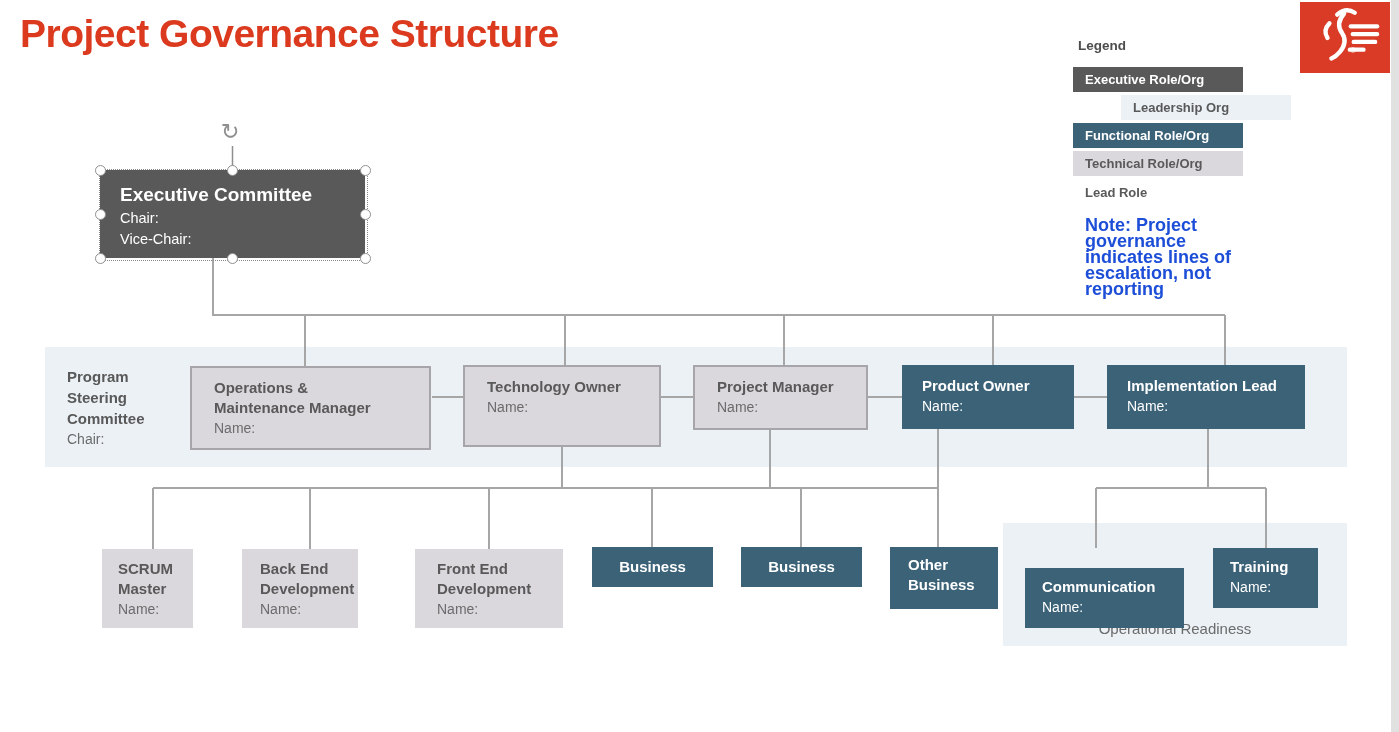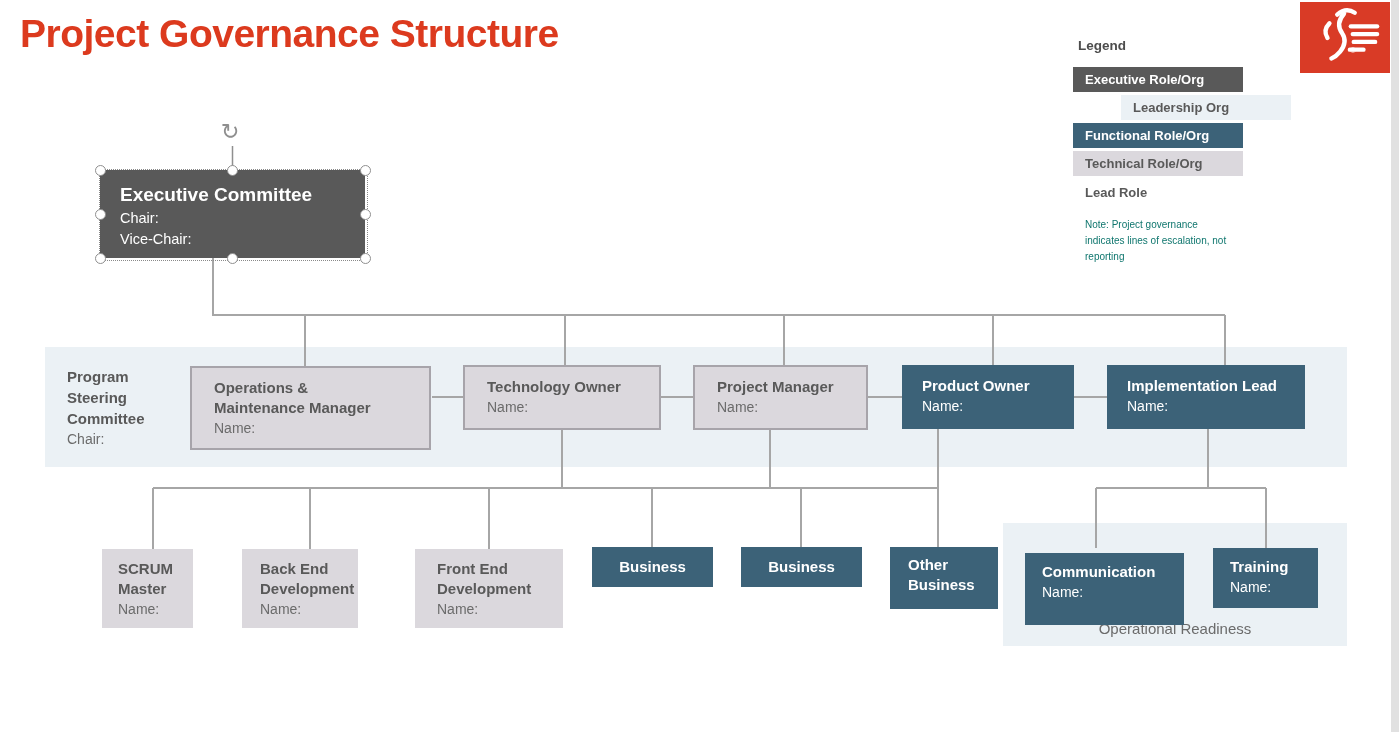--- a/index.html
+++ b/index.html
@@ -21,22 +21,22 @@
   
   .legend{left:1073px;top:38px;width:178px;color:#595959;}
   .legend-heading{font-size:13.5px;font-weight:bold;color:#4d4d4d;padding-left:5px;margin-bottom:14px;}
   .lg-row{width:170px;height:25px;line-height:25px;margin-bottom:3px;font-size:13px;
     font-weight:bold;padding-left:12px;box-sizing:border-box;}
   .lg-exec{background:#595959;color:#ffffff;}
   .lg-lead{background:#EBF1F5;color:#595959;margin-left:48px;}
   .lg-func{background:#3C6278;color:#ffffff;}
   .lg-tech{background:#DBD8DD;color:#595959;}
   .lg-none{background:transparent;color:#595959;margin-top:4px;}
-  .legend-note{margin-top:12px;padding-left:12px;width:152px;font-size:10px;
-    line-height:16px;color:#0f766e;font-weight:normal;}
+  .legend-note{margin-top:12px;padding-left:12px;width:152px;font-size:18px;
+    line-height:16px;color:#1d4ed8;font-weight:bold;}
   
   .band{background:#EBF1F5;}
   
   svg.connectors{left:0;top:0;pointer-events:none;}
   
   .box{box-sizing:border-box;z-index:3;}
   .box.light{background:#DBD8DD;border:2px solid #A7A4AA;color:#595959;}
   .box.light-flat{background:#DBD8DD;border:none;color:#595959;}
   .box.teal{background:#3C6278;color:#ffffff;}
   .box.execfill{background:#595959;color:#ffffff;}
@@ -146,21 +146,21 @@
 
 <div class="abs" style="left:67px;top:366px;">
   <div class="steer-title">Program Steering Committee</div>
   <div class="steer-chair">Chair:</div>
 </div>
 
 <div class="abs box light" style="left:190px;top:366px;width:241px;height:84px;padding:10px 20px 0 22px;">
   <div class="btitle" style="width:172px;">Operations &amp; Maintenance Manager</div>
   <div class="bname">Name:</div>
 </div>
-<div class="abs box light" style="left:463px;top:365px;width:198px;height:65px;padding:10px 8px 0 22px;">
+<div class="abs box light" style="left:463px;top:365px;width:198px;height:82px;padding:10px 8px 0 22px;">
   <div class="btitle nowrap">Technology Owner</div>
   <div class="bname">Name:</div>
 </div>
 <div class="abs box light" style="left:693px;top:365px;width:175px;height:65px;padding:10px 8px 0 22px;">
   <div class="btitle nowrap">Project Manager</div>
   <div class="bname">Name:</div>
 </div>
 <div class="abs box teal" style="left:902px;top:365px;width:172px;height:64px;padding:11px 8px 16px 20px;">
   <div class="btitle nowrap">Product Owner</div>
   <div class="bname">Name:</div>
@@ -184,21 +184,21 @@
 </div>
 <div class="abs box teal center-flex" style="left:592px;top:547px;width:121px;height:40px;">
   <div class="btitle nowrap">Business</div>
 </div>
 <div class="abs box teal center-flex" style="left:741px;top:547px;width:121px;height:40px;">
   <div class="btitle nowrap">Business</div>
 </div>
 <div class="abs box teal" style="left:890px;top:547px;width:108px;height:62px;padding:8px 4px 0 18px;">
   <div class="btitle" style="width:72px;">Other Business</div>
 </div>
-<div class="abs box teal" style="left:1025px;top:553px;width:159px;height:72px;padding:9px 4px 8px 17px;">
+<div class="abs box teal" style="left:1025px;top:568px;width:159px;height:60px;padding:9px 4px 8px 17px;">
   <div class="btitle nowrap">Communication</div>
   <div class="bname">Name:</div>
 </div>
 <div class="abs box teal" style="left:1213px;top:548px;width:105px;height:60px;padding:9px 4px 0 17px;">
   <div class="btitle nowrap">Training</div>
   <div class="bname">Name:</div>
 </div>
 
 <div class="abs opread" style="left:1003px;top:620px;width:344px;">Operational Readiness</div>
 

